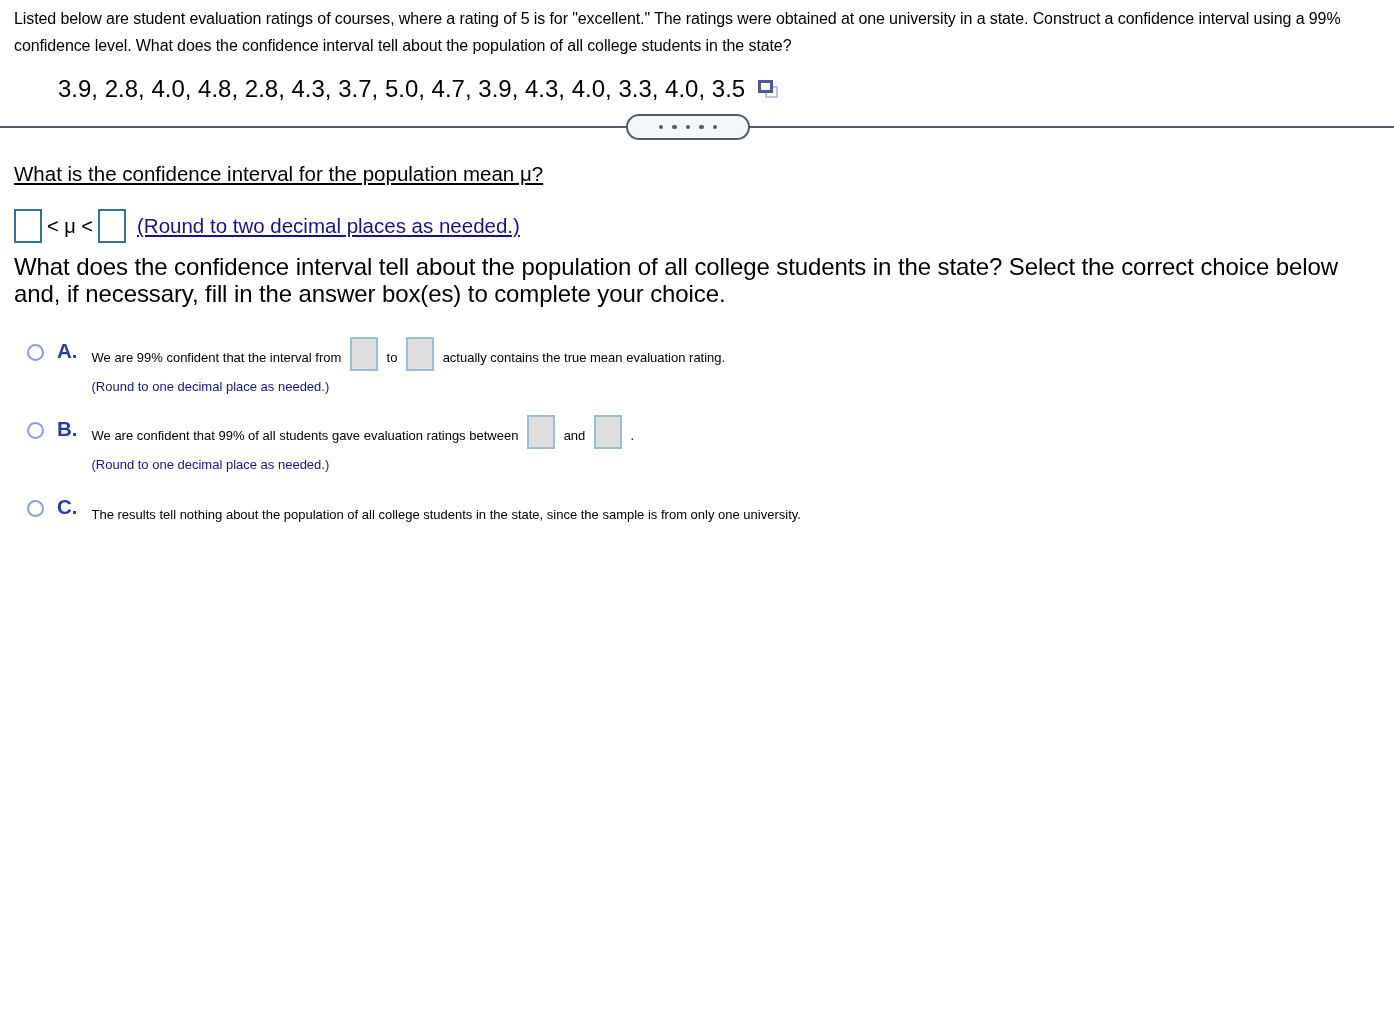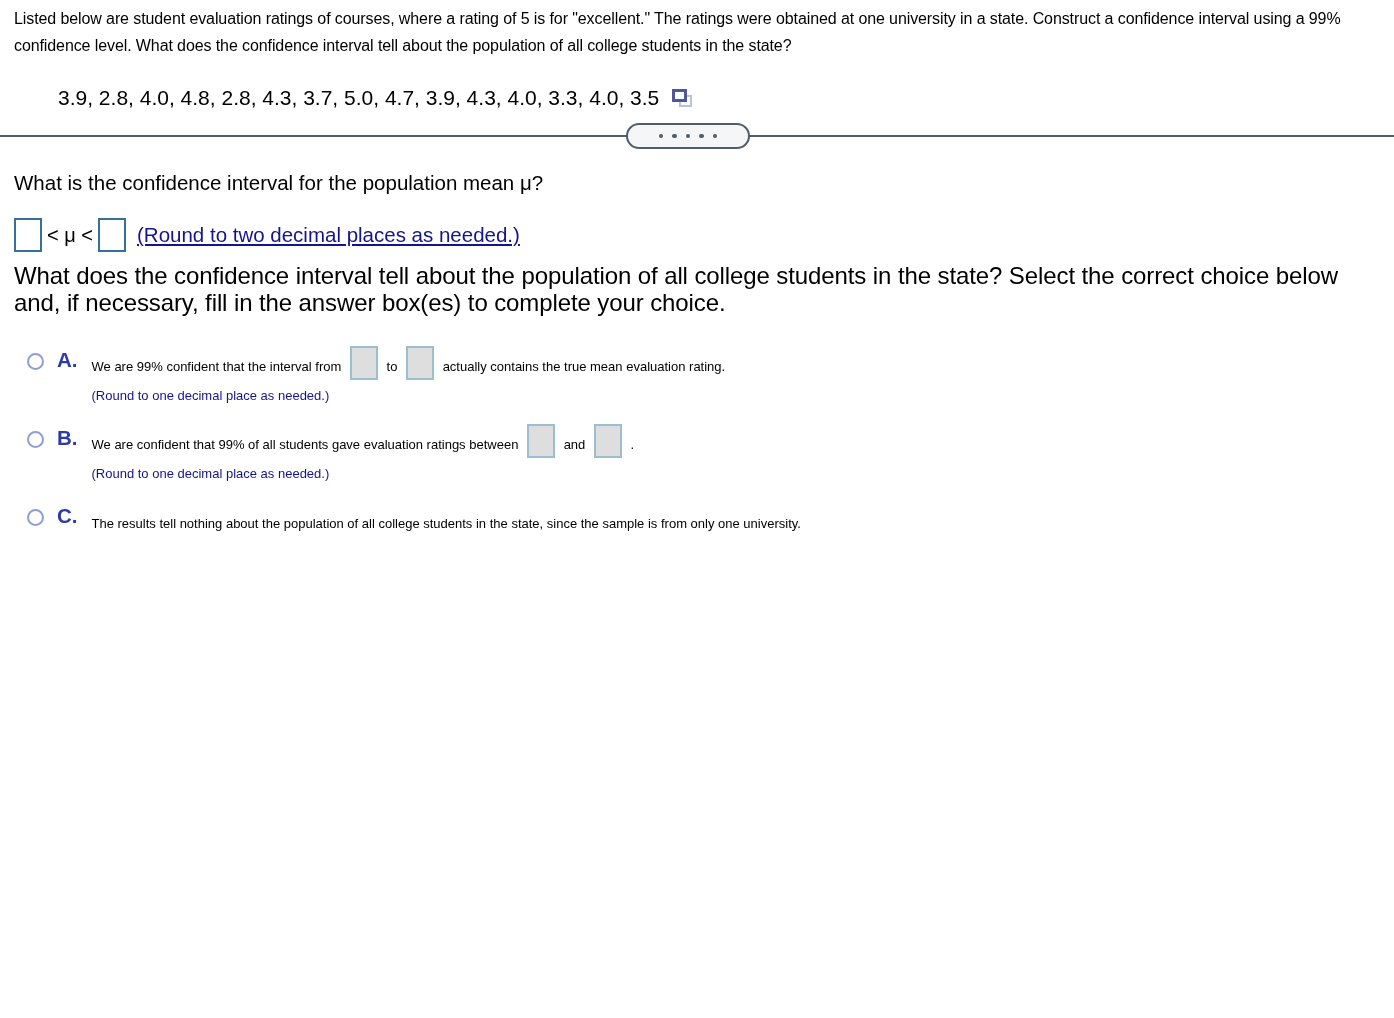--- a/index.html
+++ b/index.html
@@ -25,23 +25,23 @@
   
   .problem-statement {
     font-size: 16px;
     line-height: 26.5px;
     color: #000;
     max-width: 1366px;
     letter-spacing: -0.1px;
   }
 
   .data-line {
-    font-size: 21px;
+    font-size: 24px;
     line-height: 26px;
-    margin-top: 26px;
+    margin-top: 17px;
     padding-left: 44px;
     display: flex;
     align-items: center;
     gap: 13px;
     white-space: nowrap;
   }
 
   
   .copy-icon {
     position: relative;
@@ -107,20 +107,21 @@
     height: 4.5px;
     border-radius: 50%;
     background: #515d69;
   }
 
   
   .question-line {
     font-size: 20.5px;
     line-height: 26px;
     margin-top: 19px;
+    text-decoration: underline;
   }
 
   .answer-row {
     display: flex;
     align-items: center;
     margin-top: 22px;
     font-size: 20.5px;
   }
   .blank-box {
     width: 28px;

